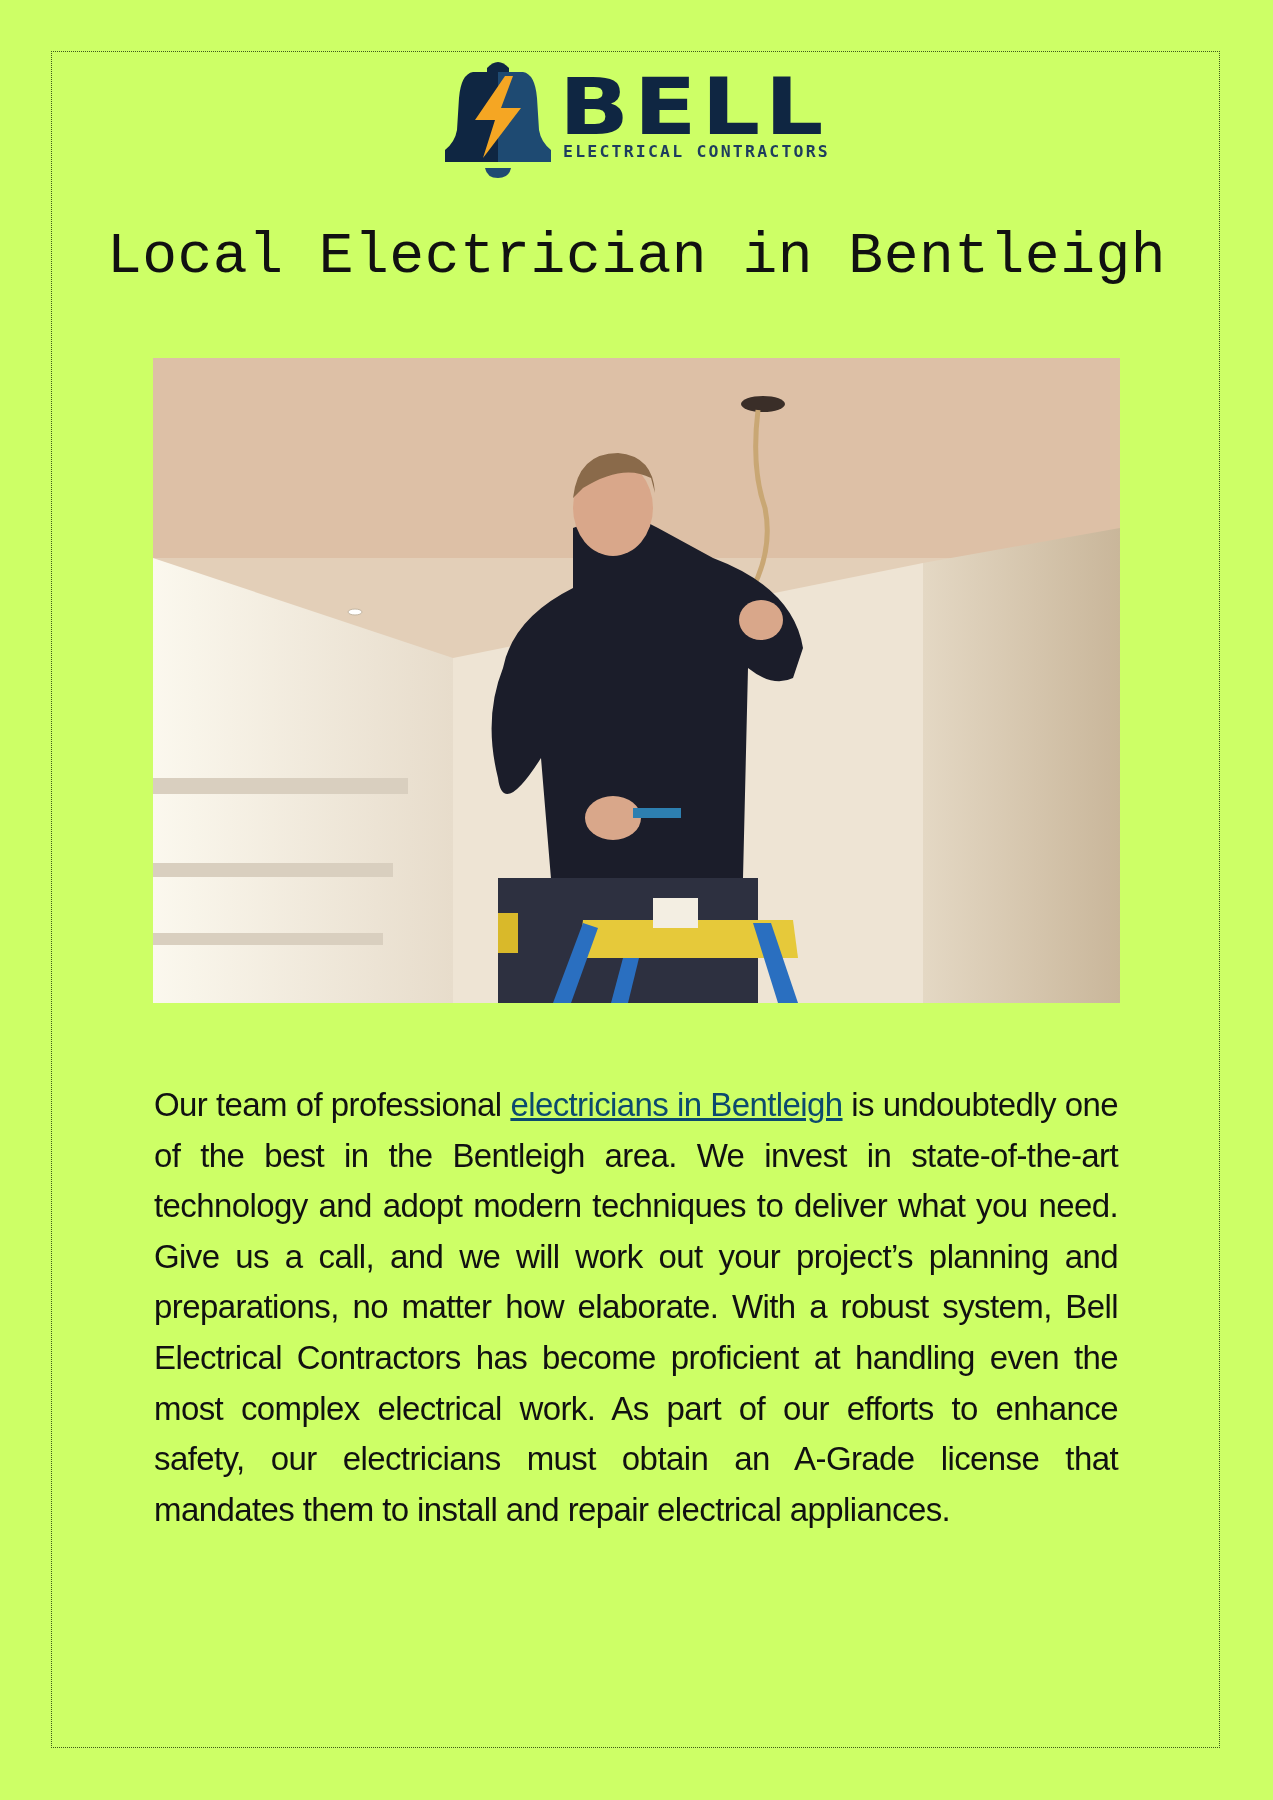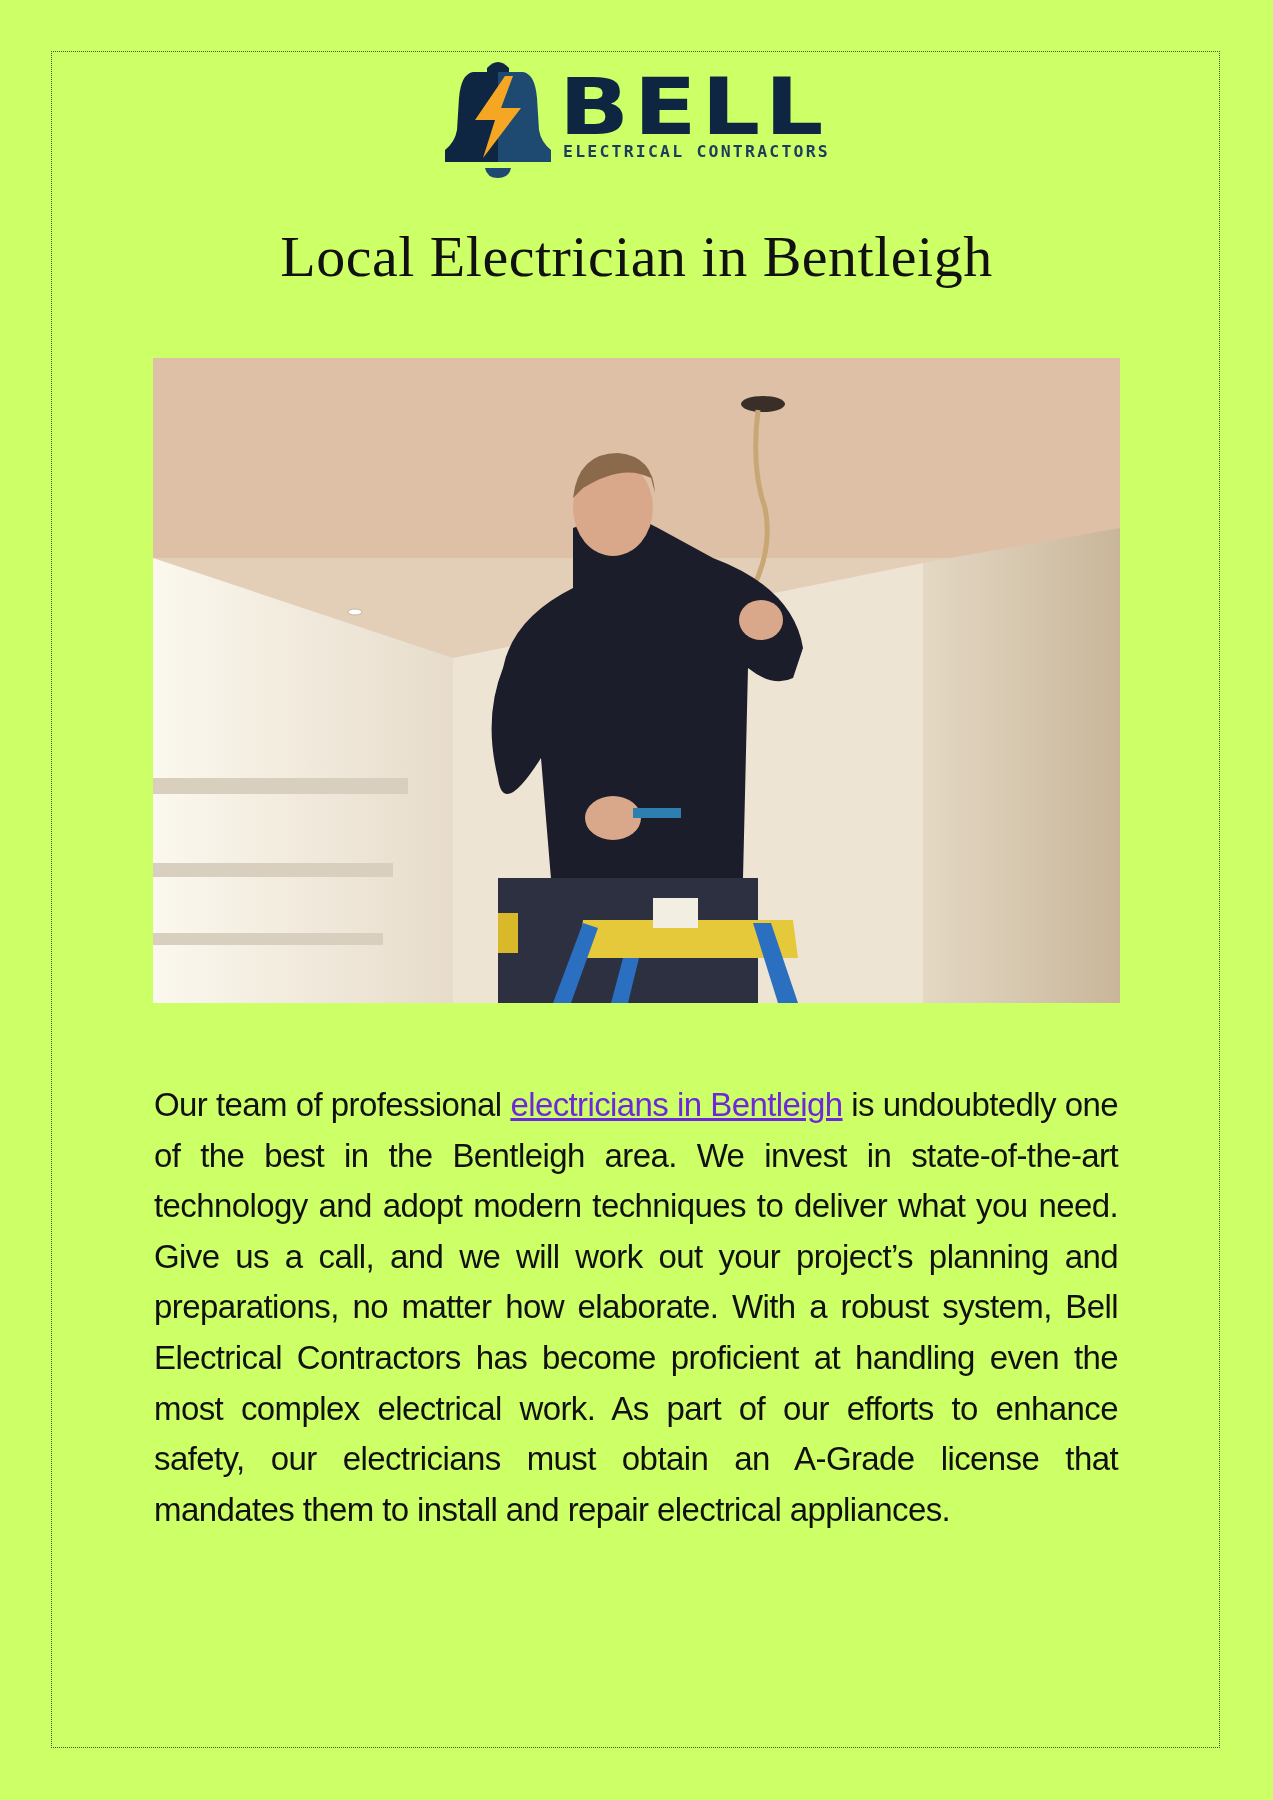--- a/index.html
+++ b/index.html
@@ -19,33 +19,33 @@
     position:absolute; left:116px; top:10px; font-family:"DejaVu Sans", sans-serif;
     font-weight:bold; font-size:78px; letter-spacing:4px; color:#0f2642; line-height:78px;
     transform:scaleX(1.18); transform-origin:left top;
   }
   .logo-sub {
     position:absolute; left:120px; top:84px; font-family:"DejaVu Sans Mono", monospace;
     font-weight:bold; font-size:16.5px; letter-spacing:2.2px; color:#1e3d5e; line-height:20px;
   }
   .title {
     position:absolute; left:0; width:1273px; top:222px; text-align:center;
-    font-family:Liberation Serif, serif; font-size:58px; color:#111; line-height:70px;
+    font-family:Liberation Mono, monospace; font-size:58px; color:#111; line-height:70px;
     letter-spacing:0.5px;
   }
   .photo {
     position:absolute; left:153px; top:358px; width:967px; height:645px; overflow:hidden;
     background:linear-gradient(180deg,#d4aa8c 0%,#e5cbb2 25%,#ece0cc 55%,#e8dccb 100%);
   }
   .body-text {
     position:absolute; left:154px; top:1080px; width:964px;
     font-family:"Liberation Sans", sans-serif; font-size:33px; line-height:50.6px;
     color:#111; text-align:justify; letter-spacing:-0.6px;
   }
-  .body-text a { color:#6d28d9; text-decoration:underline; }
+  .body-text a { color:#0c4a6e; text-decoration:underline; }
 </style>
 </head>
 <body>
 
 <div class="page-border"></div>
 
 <div class="logo">
   <svg width="110" height="122" viewBox="0 0 110 122">
 
     <path d="M44 10 Q55 -2 66 10 L66 14 L44 14 Z" fill="#0f2642"></path>

